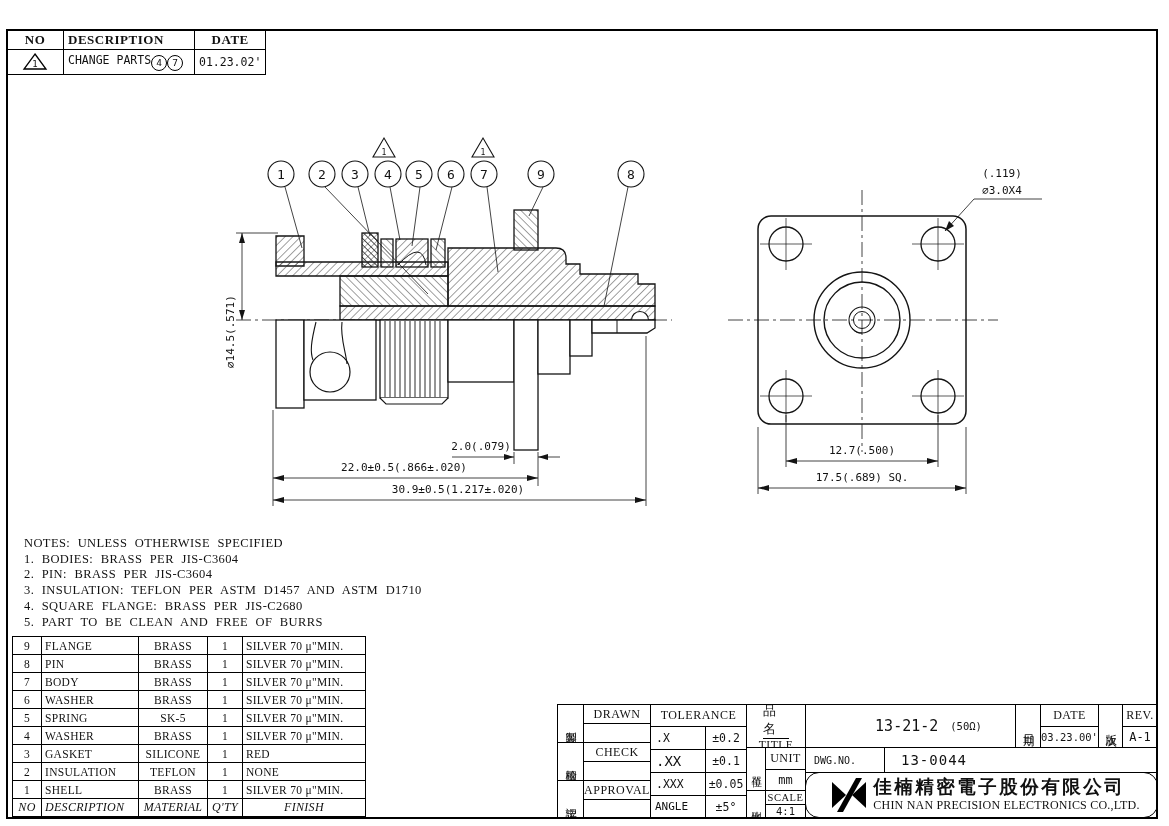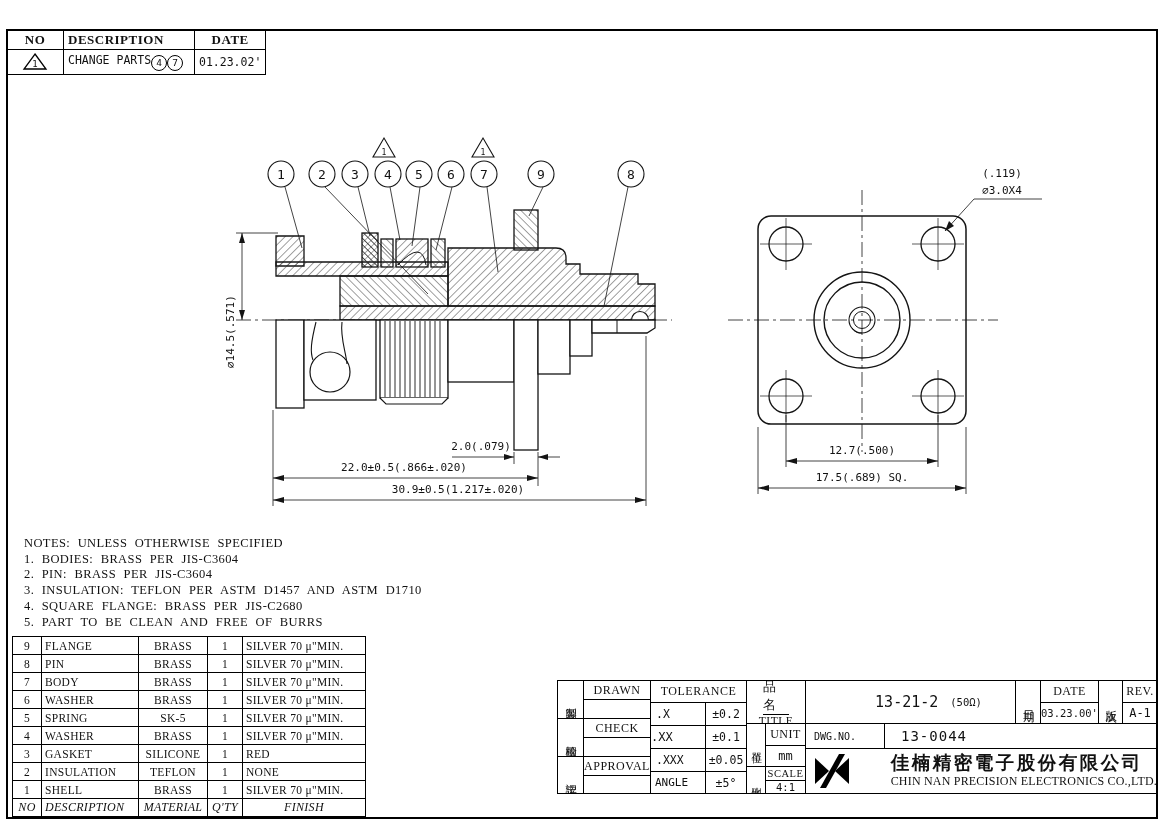--- a/index.html
+++ b/index.html
@@ -16,30 +16,30 @@
   
   .notes{position:absolute;left:24px;top:536px;font:12.5px "Liberation Serif",serif;
          letter-spacing:.4px;word-spacing:4px;line-height:15.7px;white-space:nowrap;}
   
   .bom{position:absolute;left:12px;top:636px;border-collapse:collapse;}
   .bom td{border:1px solid #000;height:17px;padding:0 3px;font:11.5px "Liberation Serif",serif;
           letter-spacing:.3px;white-space:nowrap;}
   .bom tr.hdrrow td{font:italic 12px "Liberation Serif",serif;text-align:center;}
   .bom .c{text-align:center;}
   
-  .tb{position:absolute;left:557px;top:680px;width:601px;height:114px;}
+  .tb{position:absolute;left:557px;top:704px;width:601px;height:114px;}
   .cell{position:absolute;border:1px solid #000;box-sizing:border-box;background:transparent;
         display:flex;align-items:center;justify-content:center;overflow:hidden;}
   .zh2{writing-mode:vertical-rl;font-size:11.5px;letter-spacing:1px;line-height:1;}
   .lab{font:12px "Liberation Serif",serif;letter-spacing:.5px;}
   .cadv{font-family:"DejaVu Sans Mono",monospace;}
   .split{flex-direction:column;align-items:stretch;padding:16px;}
   .split > div{flex:1;display:flex;align-items:center;justify-content:center;}
   .split > div + div{border-top:1px solid #000;}
-  .companycell{justify-content:space-between;}
+  .companycell{justify-content:center;border-radius:14px;}
   .coname{font-weight:700;font-size:18.5px;letter-spacing:2.5px;white-space:nowrap;line-height:1.15;}
   .coen{font-size:12px;letter-spacing:.2px;white-space:nowrap;}
 </style>
 </head>
 <body>
 
 <div class="page">
 
   <svg class="overlay" width="1169" height="826" viewBox="0 0 1169 826">
     <defs>
@@ -334,21 +334,21 @@
     <div class="cell" style="left:26px;top:57px;width:68px;height:20px"></div>
     <div class="cell" style="left:0;top:76px;width:27px;height:38px">
       <span class="zh2">認定</span>
       </div>
     <div class="cell lab" style="left:26px;top:76px;width:68px;height:20px">APPROVAL</div>
     <div class="cell" style="left:26px;top:95px;width:68px;height:19px"></div>
 
     <div class="cell lab" style="left:93px;top:0;width:97px;height:23px">TOLERANCE</div>
     <div class="cell cadv" style="left:93px;top:22px;width:56px;height:24px;font-size:11.5px;justify-content:flex-start;padding-left:5px">.X</div>
     <div class="cell cadv" style="left:148px;top:22px;width:42px;height:24px;font-size:11.5px">±0.2</div>
-    <div class="cell cadv" style="left:93px;top:45px;width:56px;height:24px;font-size:12px;justify-content:flex-start;">.XX</div>
+    <div class="cell cadv" style="left:93px;top:45px;width:56px;height:24px;font-size:14px;justify-content:flex-start;padding-left:5px">.XX</div>
     <div class="cell cadv" style="left:148px;top:45px;width:42px;height:24px;font-size:11.5px">±0.1</div>
     <div class="cell cadv" style="left:93px;top:68px;width:56px;height:24px;font-size:11.5px;justify-content:flex-start;padding-left:5px">.XXX</div>
     <div class="cell cadv" style="left:148px;top:68px;width:42px;height:24px;font-size:11.5px">±0.05</div>
     <div class="cell cadv" style="left:93px;top:91px;width:56px;height:23px;font-size:11px;justify-content:flex-start;padding-left:4px">ANGLE</div>
     <div class="cell cadv" style="left:148px;top:91px;width:42px;height:23px;font-size:11.5px">±5°</div>
 
     <div class="cell split" style="left:189px;top:0;width:60px;height:44px">
       <div style="font-size:13px;letter-spacing:2px">品名</div>
       <div class="lab" style="font-size:11.5px">TITLE</div>
     </div>

